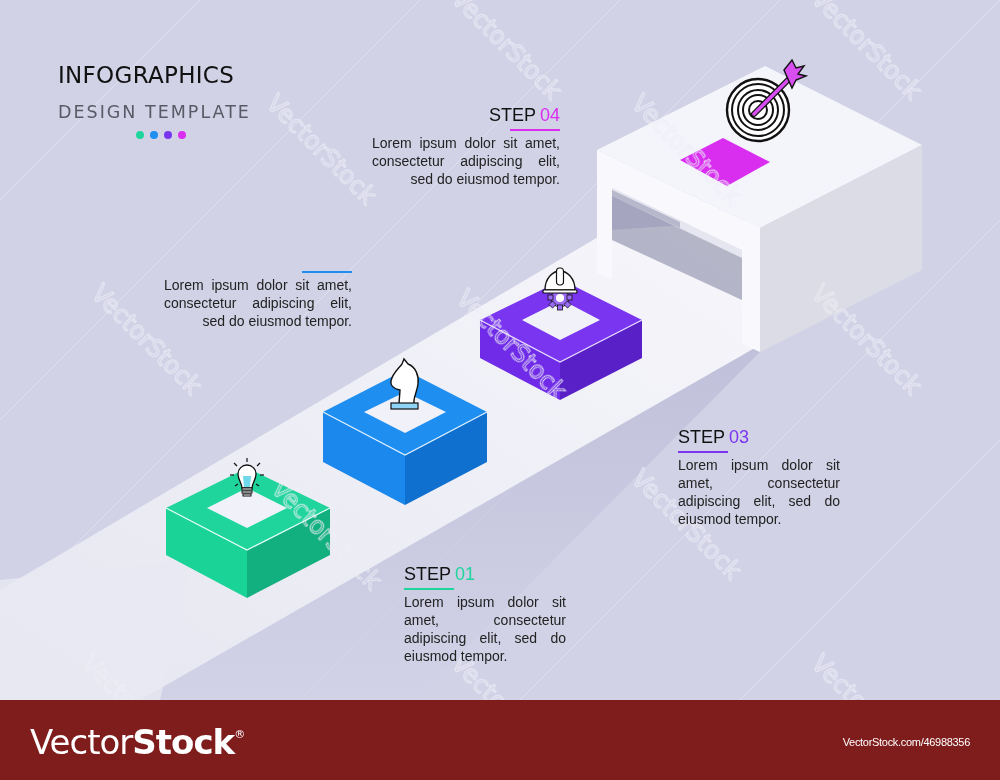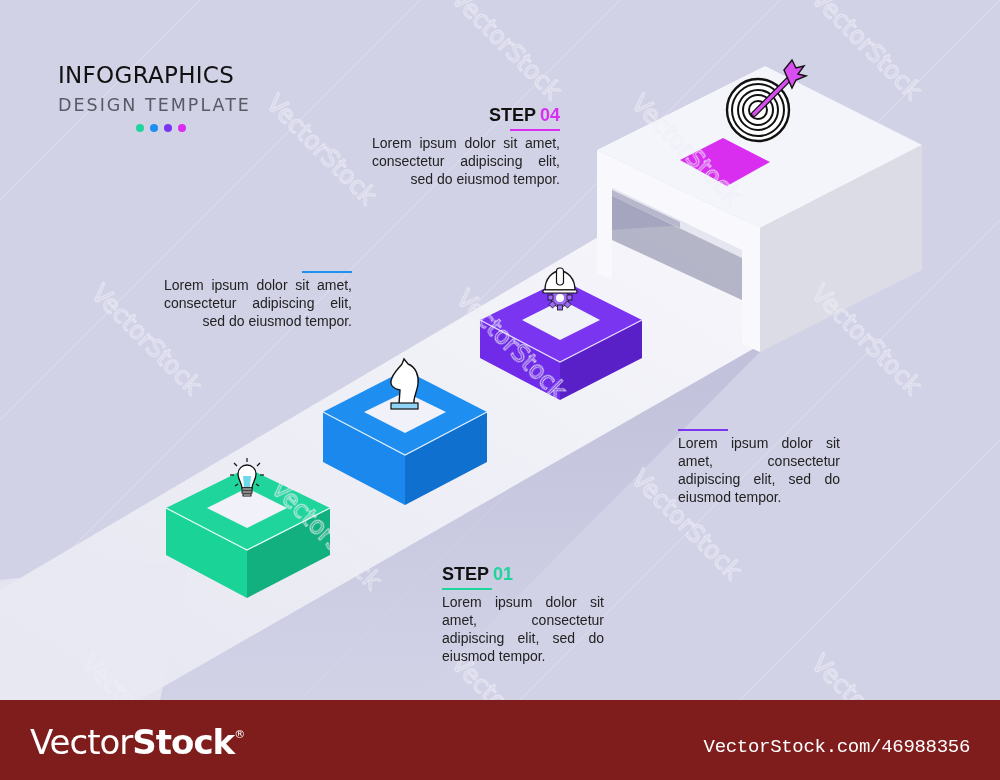--- a/index.html
+++ b/index.html
@@ -1,37 +1,37 @@
 <!DOCTYPE html>
 <html><head>
 <meta charset="utf-8">
 <style>
   html,body{margin:0;padding:0;}
   body{width:1000px;height:780px;overflow:hidden;background:#d3d3e8;font-family:"Liberation Sans",sans-serif;position:relative;}
   #canvas{position:absolute;left:0;top:0;width:1000px;height:700px;background:#d2d2e7;overflow:hidden;}
   #scene{position:absolute;left:0;top:0;}
   .title-block{position:absolute;left:58px;top:62px;}
   .title-main{font-family:"DejaVu Sans",sans-serif;font-weight:normal;font-size:23px;color:#111;letter-spacing:0.3px;line-height:26px;}
-  .title-sub{font-family:"DejaVu Sans",sans-serif;font-size:17.5px;color:#5a5a66;letter-spacing:2px;line-height:22px;margin-top:6px;}
+  .title-sub{font-family:"DejaVu Sans",sans-serif;font-size:17.5px;color:#5a5a66;letter-spacing:2px;line-height:22px;margin-top:13px;}
   .dots{display:flex;gap:6px;margin-left:78px;margin-top:8px;}
   .dot{width:8px;height:8px;border-radius:50%;}
   .step{position:absolute;width:188px;}
-  .step .head{font-weight:bold;font-size:18px;color:#111;line-height:22px;}
+  .step .head{font-weight:normal;font-size:18px;color:#111;line-height:22px;}
   .step .num{margin-left:4px;}
   .step .bar{height:2px;width:50px;margin-top:3px;}
   .step .desc{font-size:14px;color:#222;line-height:18px;margin-top:3px;text-align:justify;text-align-last:right;}
   .step.left .head{text-align:right;}
   .step.left .bar{margin-left:auto;}
   .step.right .desc{text-align-last:left;}
   #footer{position:absolute;left:0;top:700px;width:1000px;height:86px;background:#7f1d1d;}
   .logo{position:absolute;left:30px;top:22px;color:#fff;font-size:34px;letter-spacing:-1px;font-family:"DejaVu Sans",sans-serif;}
   .logo .light{font-weight:normal;}
   .logo .bold{font-weight:bold;}
   .logo sup{font-size:11px;vertical-align:top;position:relative;top:6px;}
-  .ref{position:absolute;right:30px;top:36px;color:#fff;font-size:19px;font-family:Liberation Mono, monospace;letter-spacing:-0.3px;}
+  .ref{position:absolute;right:30px;top:36px;color:#fff;font-size:11px;font-family:Liberation Sans, sans-serif;letter-spacing:-0.3px;}
 </style>
 </head>
 <body>
 
 <div id="canvas">
   <svg id="scene" width="1000" height="700" viewBox="0 0 1000 700">
     <defs>
       <linearGradient id="pathGrad" x1="0" y1="1" x2="1" y2="0">
         <stop offset="0" stop-color="#e6e6f1"></stop>
         <stop offset="1" stop-color="#f6f6fb"></stop>
@@ -171,25 +171,26 @@
     <div class="bar" style="background:#d92ef0"></div>
     <div class="desc">Lorem ipsum dolor sit amet, consectetur adipiscing elit, sed do eiusmod tempor.</div>
   </div>
 
   <div class="step left" style="left:164px;top:268px;">
     <div class="bar" style="background:#1e8ff0"></div>
     <div class="desc">Lorem ipsum dolor sit amet, consectetur adipiscing elit, sed do eiusmod tempor.</div>
   </div>
 
   <div class="step right" style="left:678px;top:426px;width:162px;">
+    <div class="head"><span>STEP</span><span class="num" style="color:#7a35f0">03</span></div>
     <div class="bar" style="background:#7a35f0"></div>
     <div class="desc">Lorem ipsum dolor sit amet, consectetur adipiscing elit, sed do eiusmod tempor.</div>
   </div>
 
-  <div class="step right" style="left:442px;top:563px;width:162px;">
+  <div class="step right" style="left:404px;top:563px;width:162px;">
     <div class="head"><span>STEP</span><span class="num" style="color:#1fd59b">01</span></div>
     <div class="bar" style="background:#1fd59b"></div>
     <div class="desc">Lorem ipsum dolor sit amet, consectetur adipiscing elit, sed do eiusmod tempor.</div>
   </div>
 </div>
 
 <div id="footer">
   <div class="logo"><span class="light">Vector</span><span class="bold">Stock</span><sup>®</sup></div>
   <div class="ref">VectorStock.com/46988356</div>
 </div>

